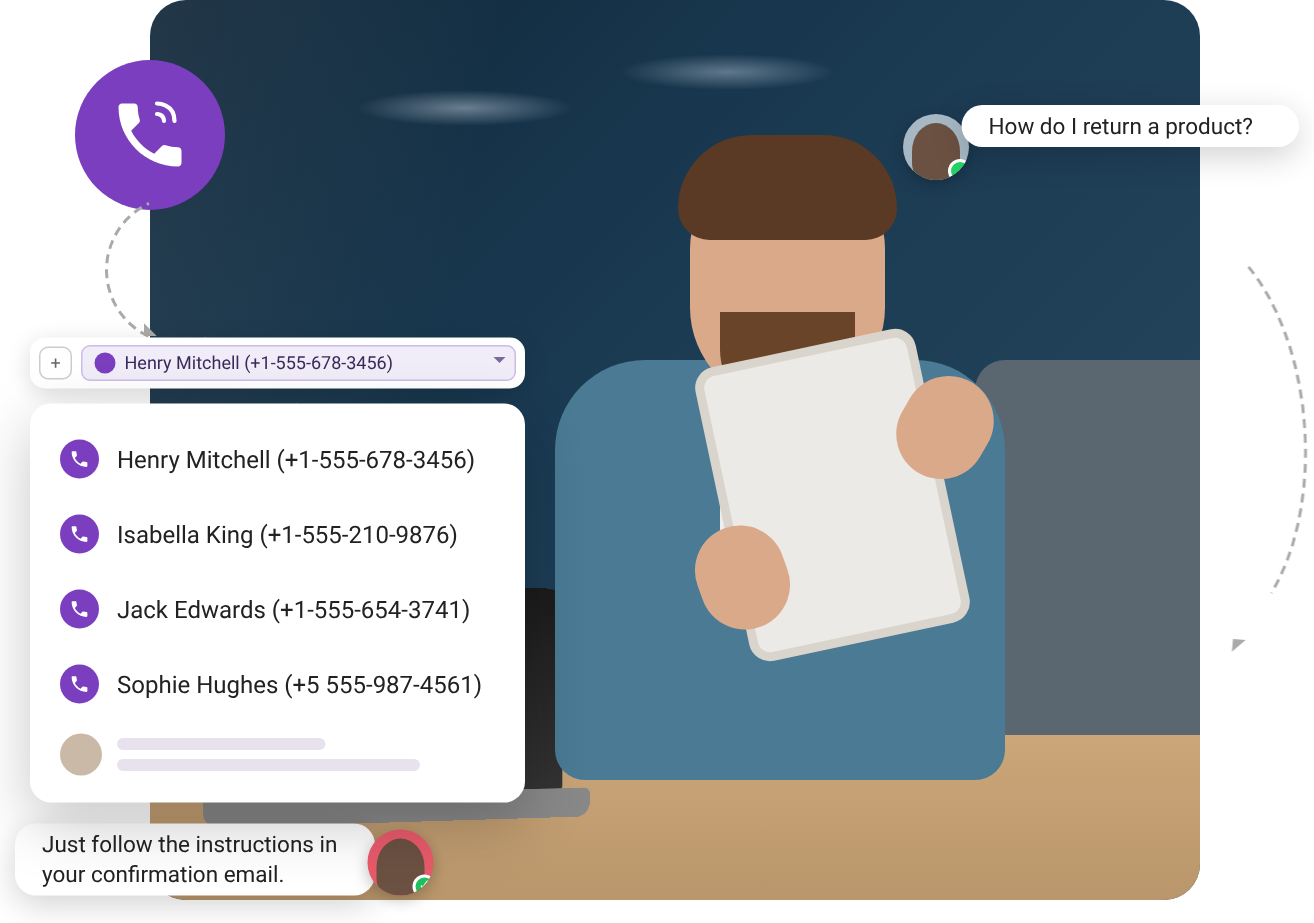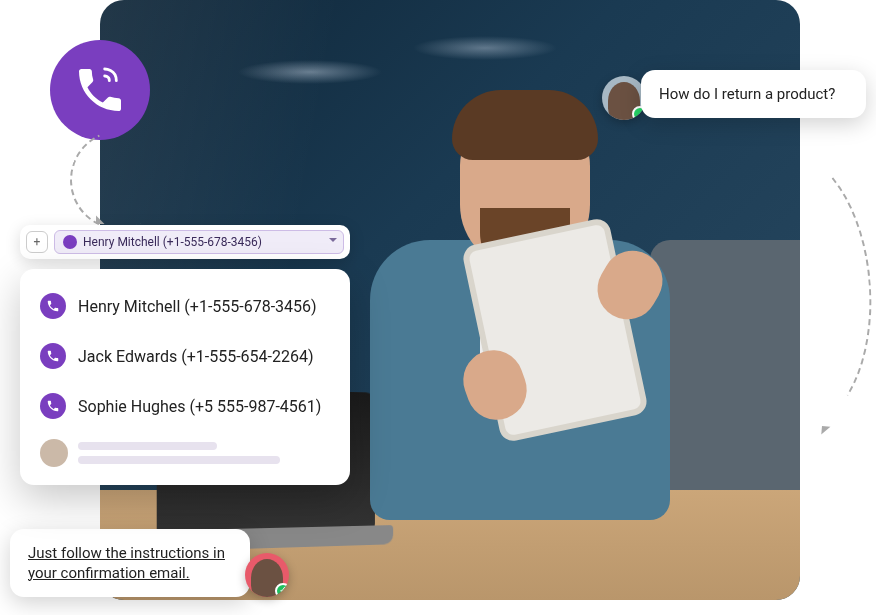--- a/index.html
+++ b/index.html
@@ -180,35 +180,34 @@
   }
   .arrow-head.ah1{ top:218px;left:90px; border-top-color:#aaa; transform:rotate(45deg);}
   .arrow-head.ah2{ top:420px;right:48px; border-top-color:#aaa; transform:rotate(140deg);}
 
   
   .bubble{
     position:absolute;
     background:#fff;
     border-radius:14px;
     box-shadow:0 6px 22px rgba(0,0,0,0.18);
-    padding:14px 18px;
+    padding:4px 18px;
     font-size:15px;
     color:#222;
     line-height:1.35;
   }
   .bubble.br-top{
     top:70px;
     right:10px;
     width:225px;
   }
   .bubble.bl-bot{
     bottom:18px;
     left:10px;
     width:240px;
-    text-decoration:underline;
   }
 
   .avatar{
     position:absolute;
     width:44px;height:44px;
     border-radius:50%;
     background:#c0b9b0;
     box-shadow:0 3px 10px rgba(0,0,0,0.25);
     overflow:hidden;
   }
@@ -385,21 +384,29 @@
             </svg>
         </span>
         <span>Henry Mitchell (+1-555-678-3456)</span>
       </div>
       <div class="dd-item">
         <span class="vib">
           <svg viewBox="0 0 24 24">
               <path d="M20 15.5c-1.25 0-2.45-.2-3.57-.57-.35-.11-.74-.03-1.02.24l-2.2 2.2c-2.83-1.44-5.15-3.75-6.59-6.59l2.2-2.21c.27-.27.35-.67.24-1.02C8.7 6.45 8.5 5.25 8.5 4c0-.55-.45-1-1-1H4c-.55 0-1 .45-1 1 0 9.39 7.61 17 17 17 .55 0 1-.45 1-1v-3.5c0-.55-.45-1-1-1z"></path>
             </svg>
         </span>
-        <span>Jack Edwards (+1-555-654-2264)</span>
+        <span>Isabella King (+1-555-210-9876)</span>
+      </div>
+      <div class="dd-item">
+        <span class="vib">
+          <svg viewBox="0 0 24 24">
+              <path d="M20 15.5c-1.25 0-2.45-.2-3.57-.57-.35-.11-.74-.03-1.02.24l-2.2 2.2c-2.83-1.44-5.15-3.75-6.59-6.59l2.2-2.21c.27-.27.35-.67.24-1.02C8.7 6.45 8.5 5.25 8.5 4c0-.55-.45-1-1-1H4c-.55 0-1 .45-1 1 0 9.39 7.61 17 17 17 .55 0 1-.45 1-1v-3.5c0-.55-.45-1-1-1z"></path>
+            </svg>
+        </span>
+        <span>Jack Edwards (+1-555-654-3741)</span>
       </div>
       <div class="dd-item">
         <span class="vib">
           <svg viewBox="0 0 24 24">
               <path d="M20 15.5c-1.25 0-2.45-.2-3.57-.57-.35-.11-.74-.03-1.02.24l-2.2 2.2c-2.83-1.44-5.15-3.75-6.59-6.59l2.2-2.21c.27-.27.35-.67.24-1.02C8.7 6.45 8.5 5.25 8.5 4c0-.55-.45-1-1-1H4c-.55 0-1 .45-1 1 0 9.39 7.61 17 17 17 .55 0 1-.45 1-1v-3.5c0-.55-.45-1-1-1z"></path>
             </svg>
         </span>
         <span>Sophie Hughes (+5 555-987-4561)</span>
       </div>
       <div class="dd-ghost">

